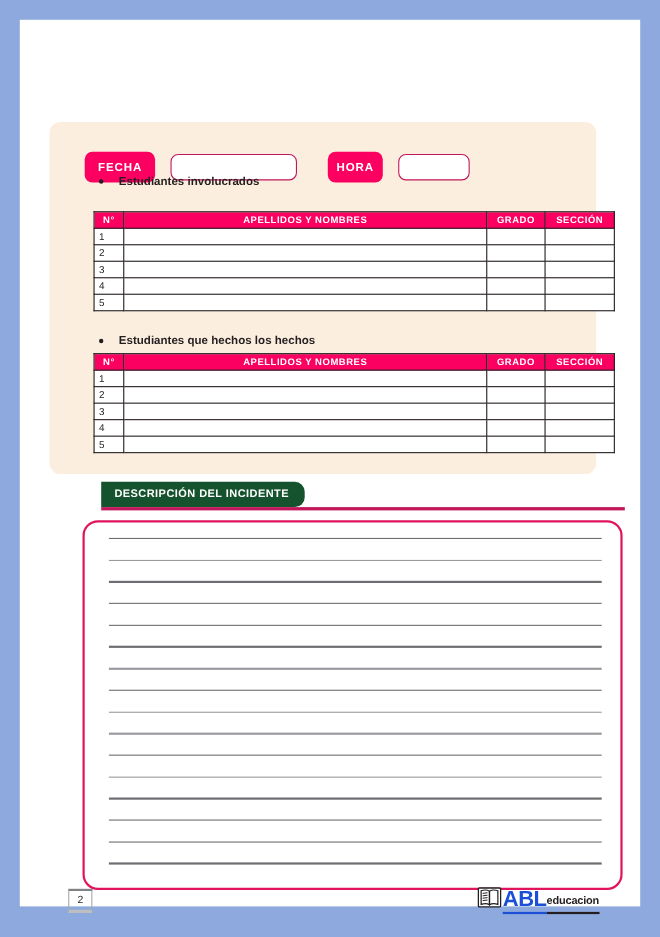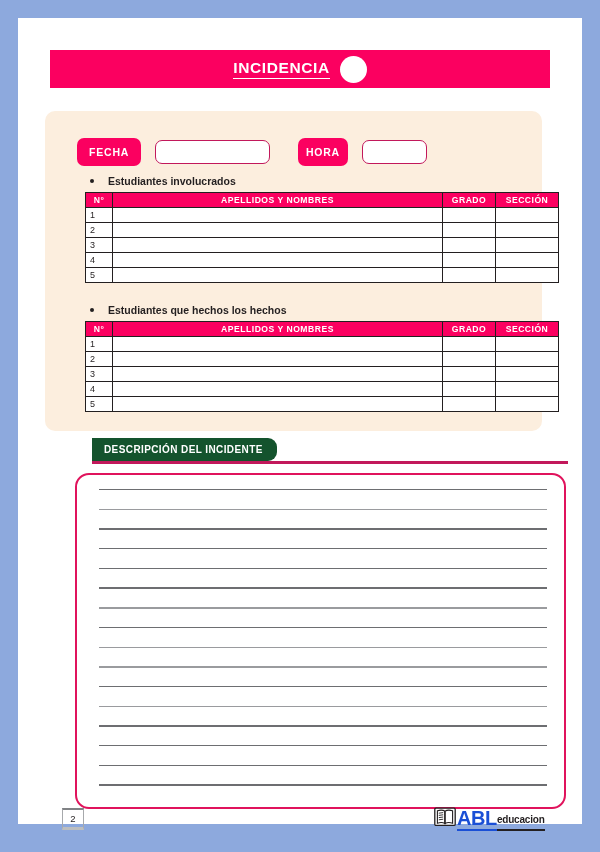--- a/index.html
+++ b/index.html
@@ -108,21 +108,21 @@
     color: #231f20;
   }
   .bullet-dot {
     width: 4px;
     height: 4px;
     border-radius: 50%;
     background: #231f20;
     margin-right: 14px;
     flex: none;
   }
-  .bullet-1 { left: 45px; top: 64px; }
+  .bullet-1 { left: 45px; top: 48px; }
   .bullet-2 { left: 45px; top: 193px; }
 
   
   .stu-table {
     position: absolute;
     left: 40px;
     width: 469px;
     border-collapse: collapse;
     table-layout: fixed;
   }
@@ -241,24 +241,20 @@
     letter-spacing: -0.2px;
     border-bottom: 2px solid #231f20;
     line-height: 1.9;
   }
 </style>
 </head>
 <body>
 
 <div class="page-frame">
 
-  <div class="title-banner">
-    <span class="title-text">INCIDENCIA</span>
-    <span class="title-dot"></span>
-  </div>
 
   <div class="peach-panel">
 
     <div class="meta-row">
       <div class="pill pill-fecha">FECHA</div>
       <div class="blank-box box-fecha"></div>
       <div class="pill pill-hora">HORA</div>
       <div class="blank-box box-hora"></div>
     </div>
 

